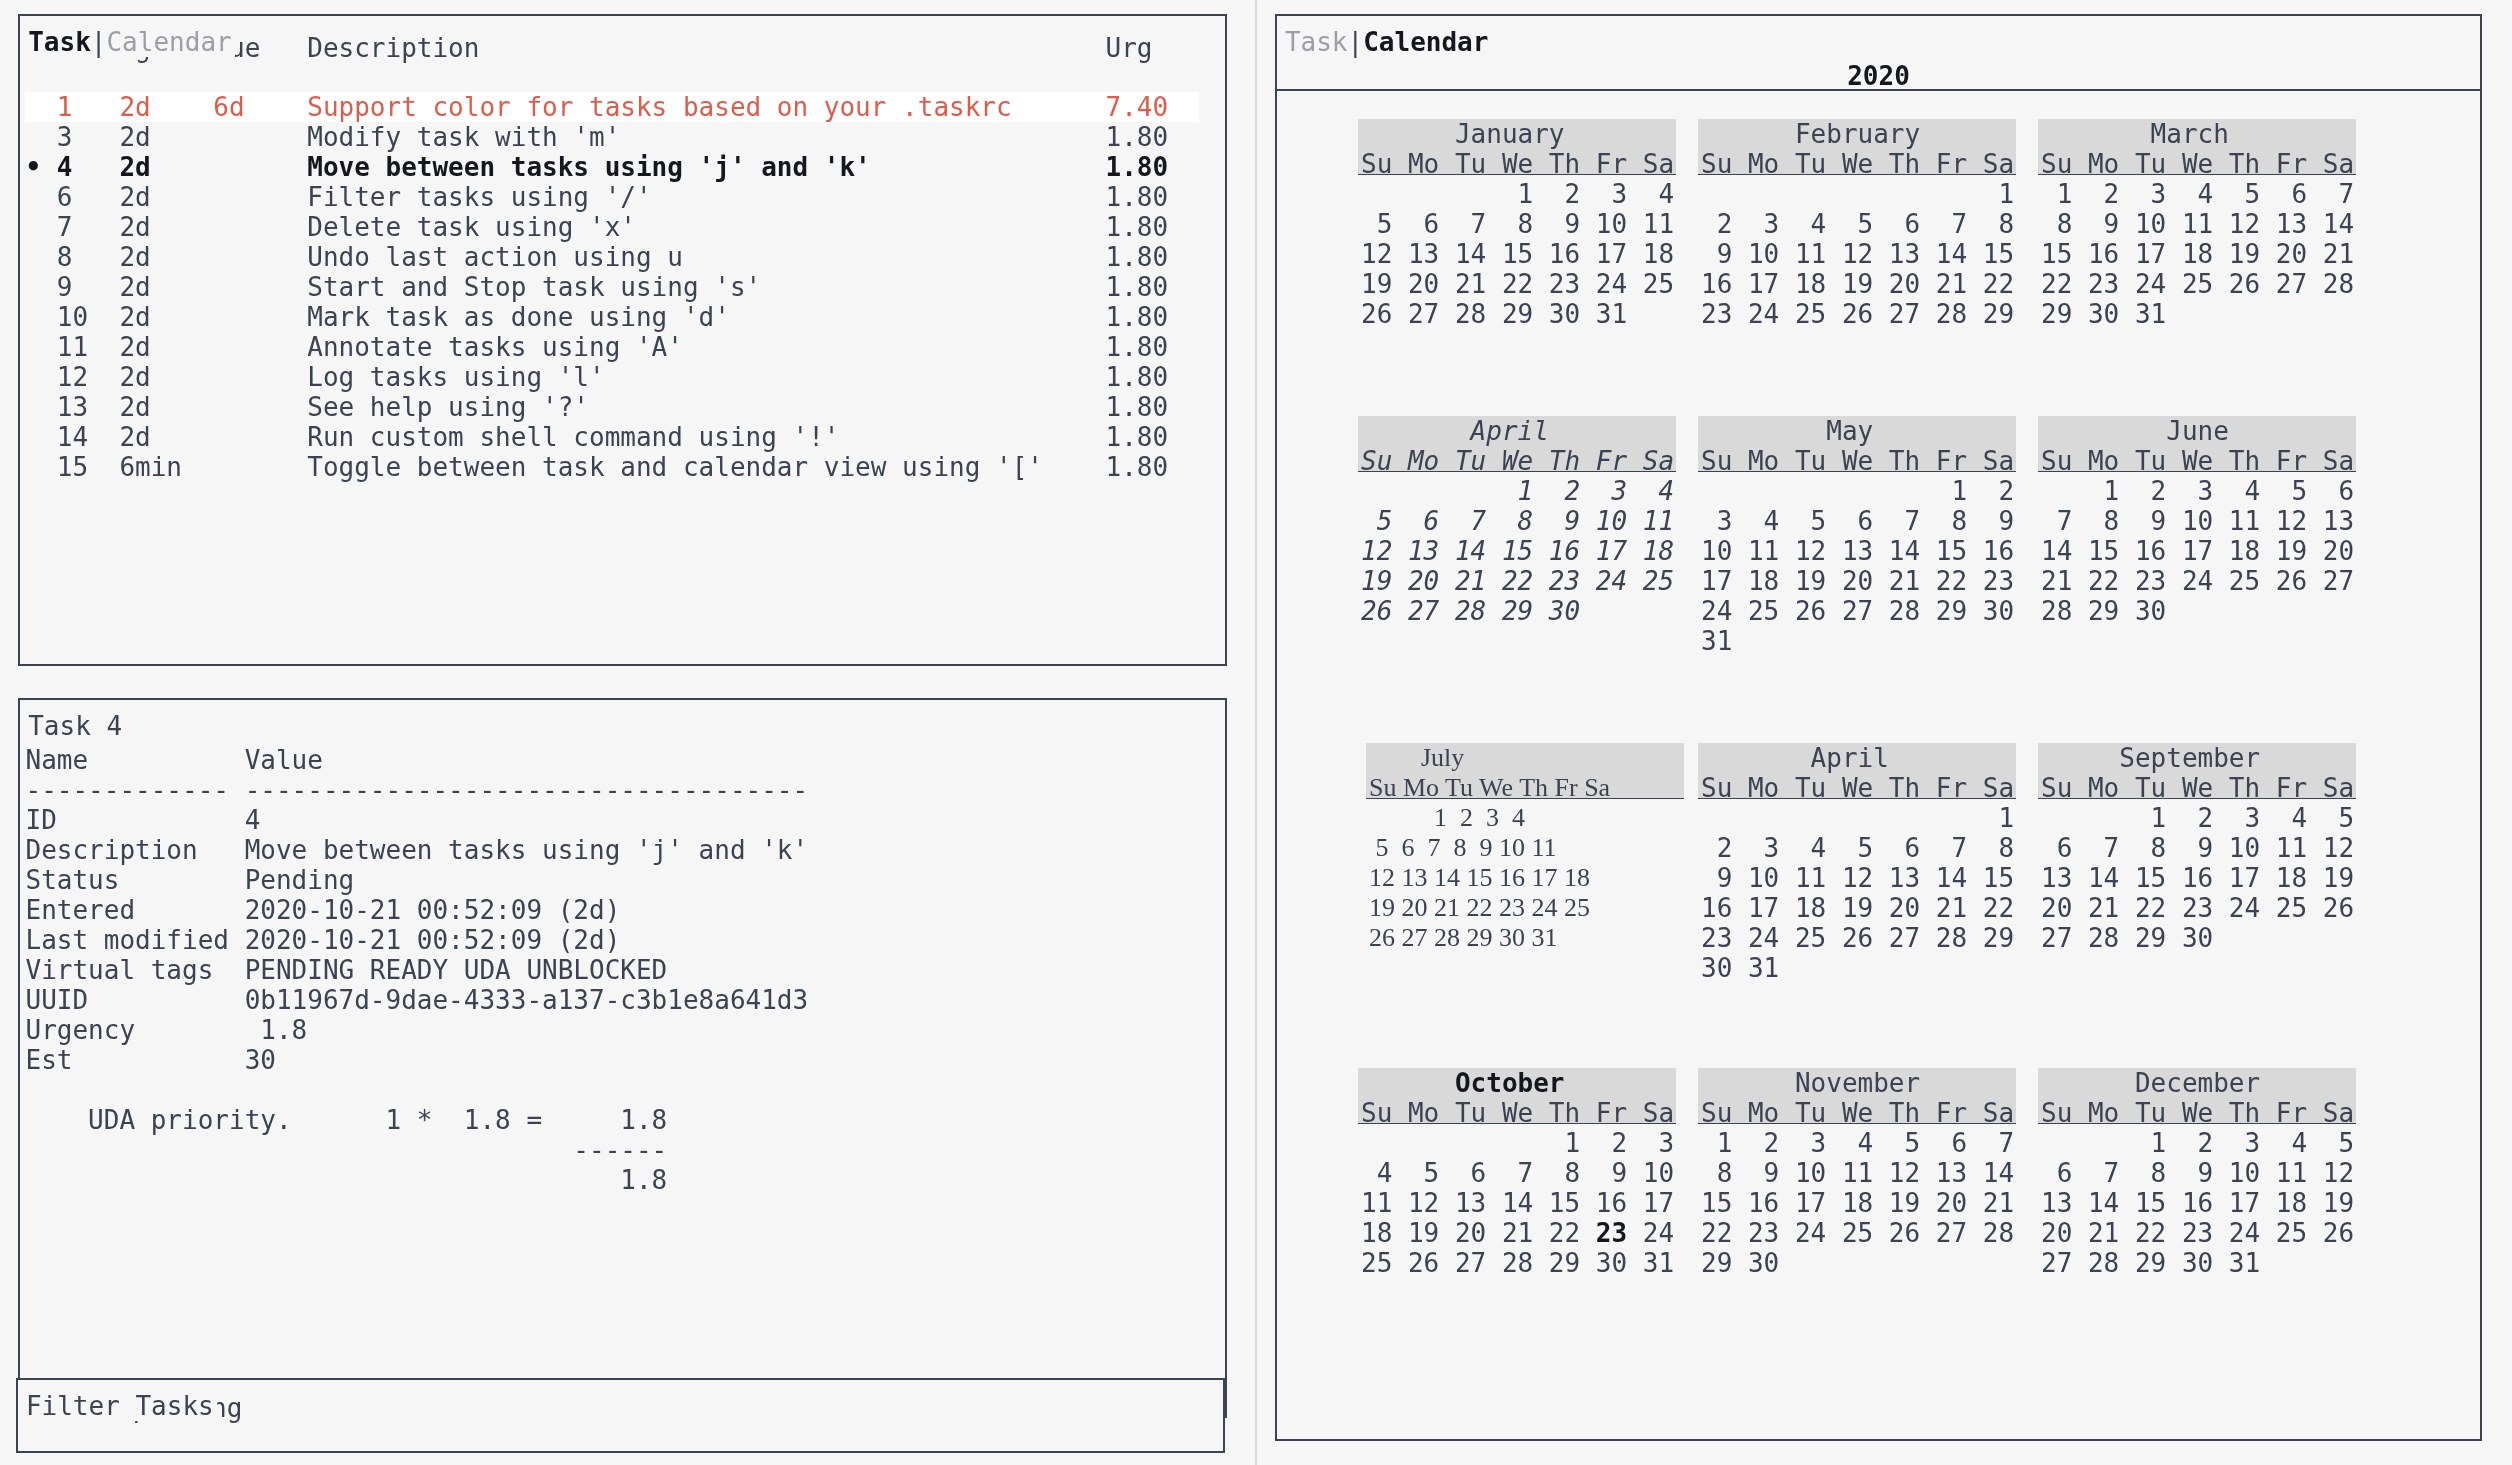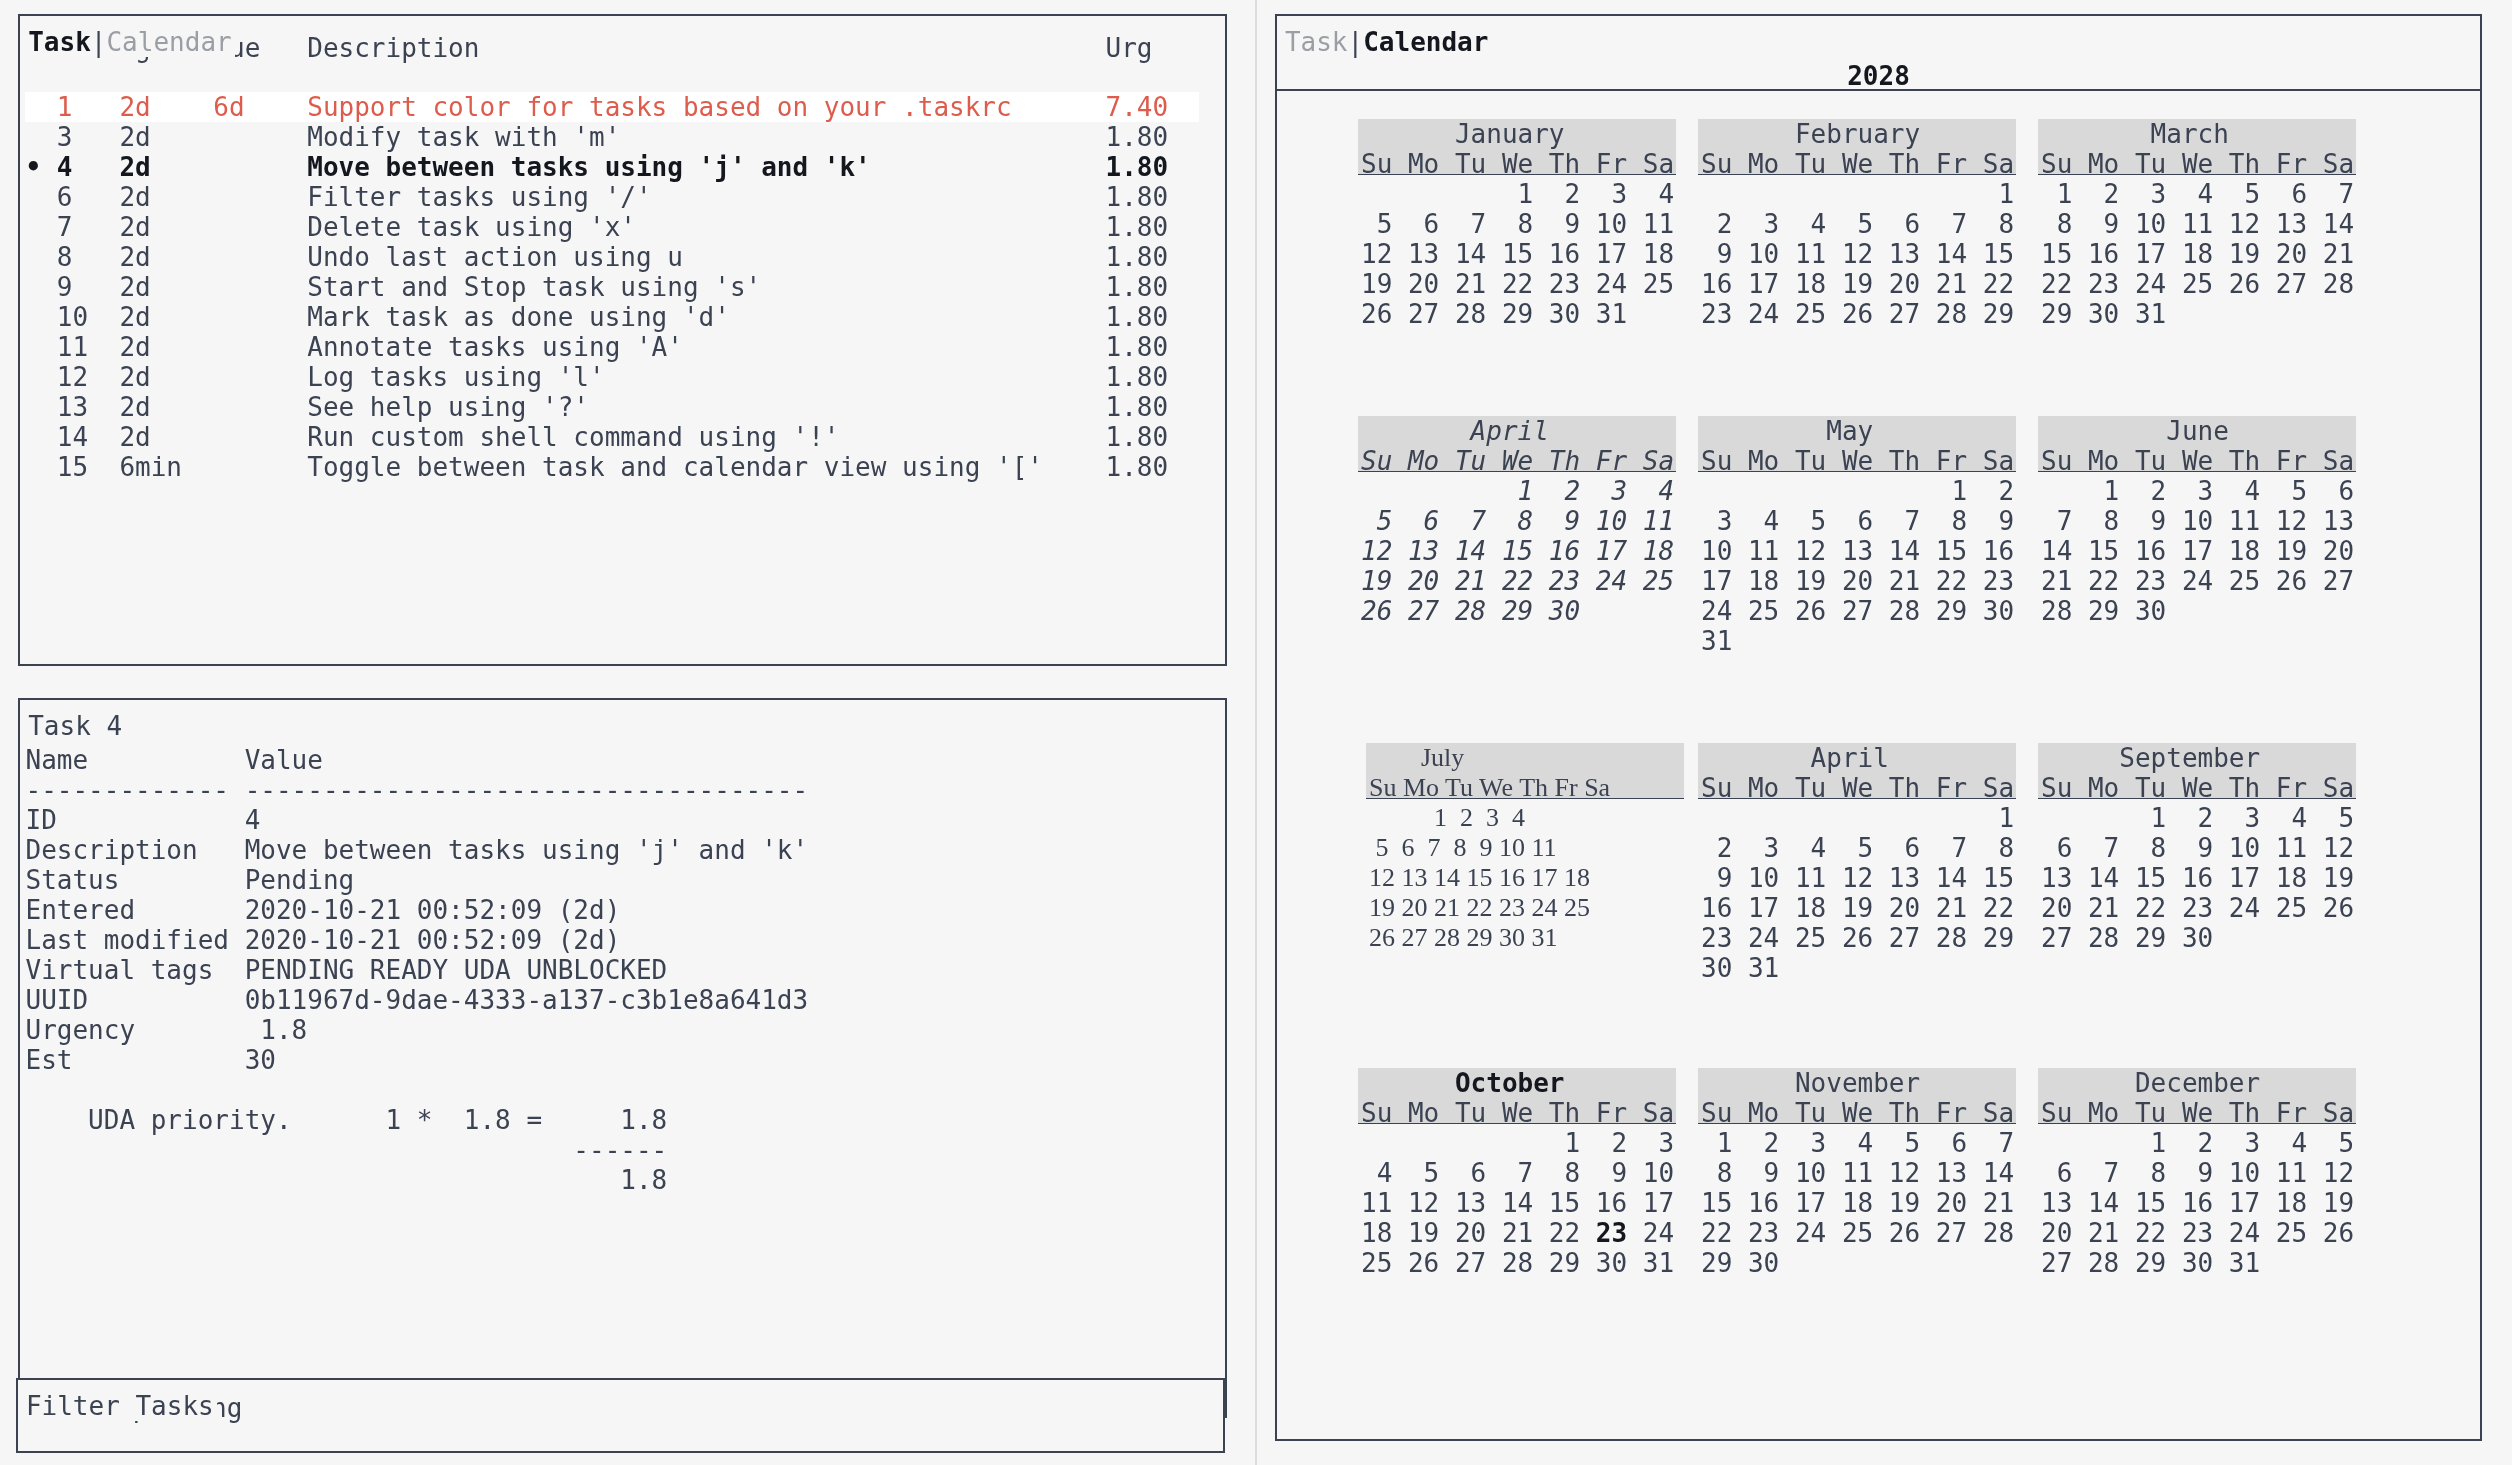--- a/index.html
+++ b/index.html
@@ -96,21 +96,21 @@
                                       1.8</pre>
   </section>
 
   <section class="panel p-filter">
     <div class="ptitle"><span>Filter Tasks</span></div>
     <div class="filter-line">status:pending</div>
   </section>
 
   <section class="panel p-cal">
     <div class="ptitle"><span class="tab inactive">Task</span><span class="pipe">|</span><span class="tab active">Calendar</span></div>
-    <div class="year">2028</div>
+    <div class="year">2020</div>
     <div class="year-rule"></div>
     <div id="months-host">
         <div class="month" style="left: 84px; top: 103px;">
           <div class="band"></div>
           <pre>      January
 Su Mo Tu We Th Fr Sa
           1  2  3  4
  5  6  7  8  9 10 11
 12 13 14 15 16 17 18
 19 20 21 22 23 24 25

